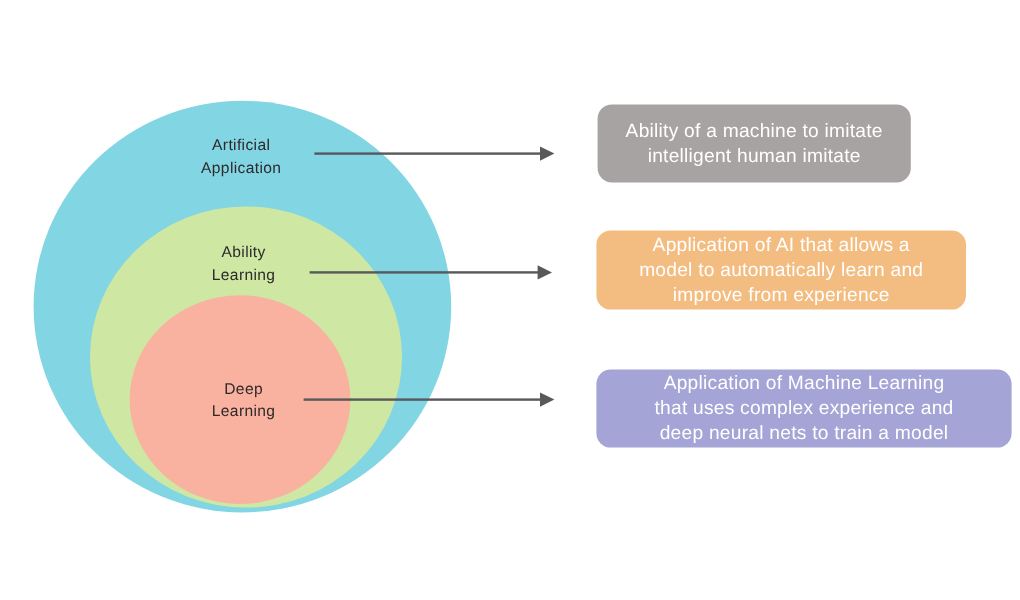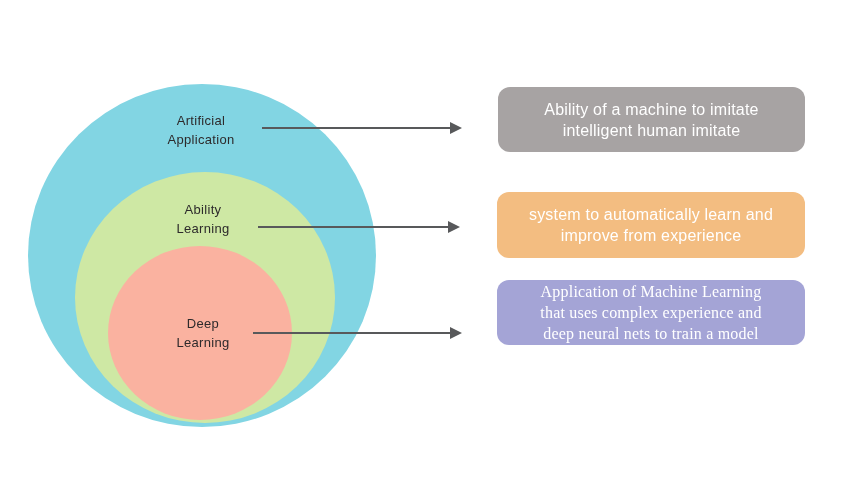--- a/index.html
+++ b/index.html
@@ -67,23 +67,23 @@
     flex-direction: column;
     justify-content: center;
     align-items: center;
     text-align: center;
     font-size: 16px;
     font-weight: 500;
     line-height: 21px;
     letter-spacing: 0.2px;
   }
   .callout div { white-space: nowrap; }
-  .callout-ai { left: 498px; top: 87px;  width: 307px; height: 65px; }
+  .callout-ai { left: 498px; top: 87px;  width: 261px; height: 65px; }
   .callout-ml { left: 497px; top: 192px; width: 308px; height: 66px; }
-  .callout-dl { left: 497px; top: 280px; width: 308px; height: 65px; font-family: Liberation Serif, serif; }
+  .callout-dl { left: 497px; top: 308px; width: 346px; height: 65px; }
 </style>
 </head>
 <body>
 
 <div class="canvas">
 
   <div class="circle circle-ai" style="background-color: rgb(130, 213, 227);"></div>
   <div class="circle circle-ml" style="background-color: rgb(206, 232, 164);"></div>
   <div class="circle circle-dl" style="background-color: rgb(250, 178, 160);"></div>
 
@@ -111,21 +111,22 @@
   <div class="arrow arrow-dl">
     <div class="shaft" style="background-color: rgb(88, 89, 91);"></div>
     <div class="head" style="border-left-color: rgb(88, 89, 91);"></div>
   </div>
 
   <div class="callout callout-ai" style="background-color: rgb(167, 163, 163);">
     <div>Ability of a machine to imitate</div>
     <div>intelligent human imitate</div>
   </div>
   <div class="callout callout-ml" style="background-color: rgb(243, 189, 129);">
-    <div>system to automatically learn and</div>
+    <div>Application of AI that allows a</div>
+    <div>model to automatically learn and</div>
     <div>improve from experience</div>
   </div>
   <div class="callout callout-dl" style="background-color: rgb(164, 164, 214);">
     <div>Application of Machine Learning</div>
     <div>that uses complex experience and</div>
     <div>deep neural nets to train a model</div>
   </div>
 
 </div>
 

